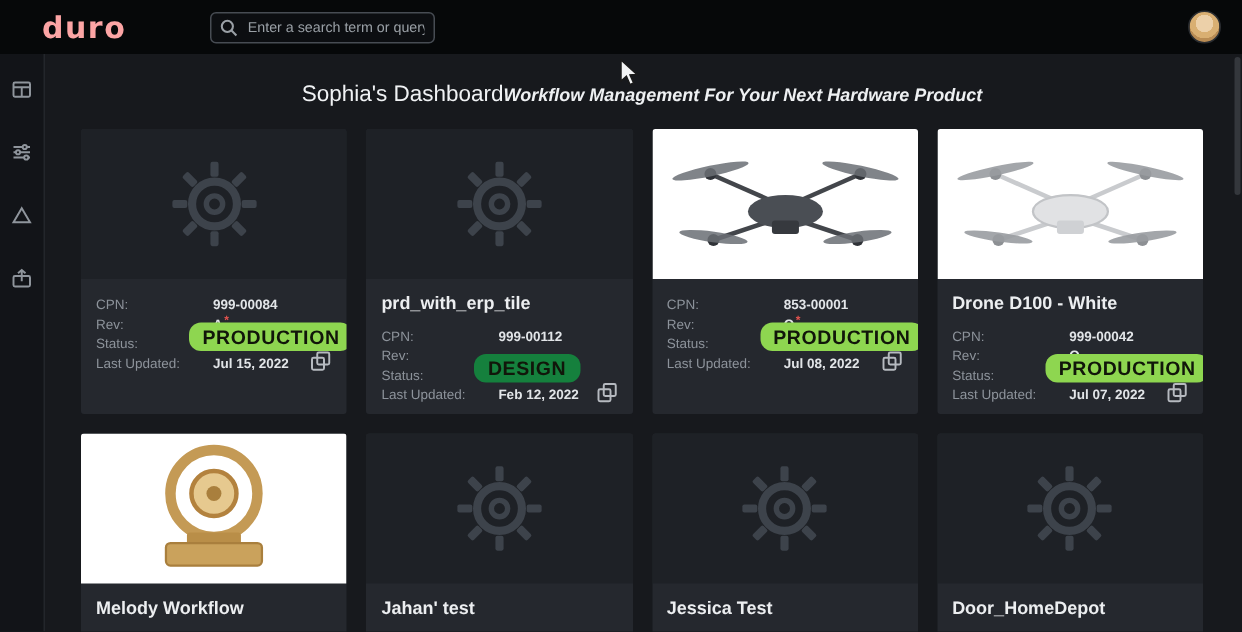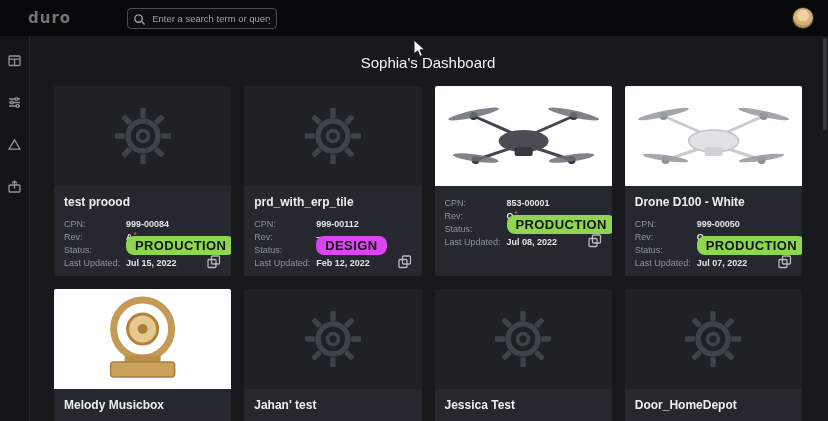--- a/index.html
+++ b/index.html
@@ -13,22 +13,22 @@
 
   
   .topbar {
     position: absolute; top: 0; left: 0; right: 0; height: 36px;
     background: #060809;
     display: flex; align-items: center;
     z-index: 5;
   }
   .logo {
     margin-left: 28px;
-    font-size: 15px; font-weight: 800; letter-spacing: 1px;
-    color: #737373; cursor: pointer;
+    font-size: 20px; font-weight: 800; letter-spacing: 1px;
+    color: #fca5a5; cursor: pointer;
     font-family: "DejaVu Sans", sans-serif;
   }
   .searchbox {
     position: relative; margin-left: 56px;
     width: 150px; height: 21px;
   }
   .searchbox input {
     width: 100%; height: 100%;
     background: #0c0e11; border: 1px solid #474c53; border-radius: 4px;
     color: #cfd3d8; font-size: 9.5px; padding: 0 6px 0 24px;
@@ -72,21 +72,21 @@
   .card-media {
     height: 100px; background: #1e2126;
     display: flex; align-items: center; justify-content: center;
   }
   .card-media.photo { background: #ffffff; }
   .card-media svg { display: block; }
   .card-info { position: relative; padding: 9px 10px 8px; }
   .card-title { font-size: 12px; font-weight: 700; color: #eceef0; margin-bottom: 7px; }
   .row { display: flex; align-items: flex-end; height: 13px; font-size: 9px; }
   .lbl { width: 62px; color: #8d939b; flex: 0 0 62px; }
-  .val { font-weight: 700; color: #e2e5e8; }
+  .val { font-weight: 700; color: #e2e5e8; margin-left: 16px; }
   .rev-flag { color: #e0524e; font-size: 8px; font-weight: 700; vertical-align: super; margin-left: 1px; position: relative; top: -3px; }
   .pill {
     display: inline-block; font-size: 13px; font-weight: 800; color: #11160a;
     padding: 2px 9px; border-radius: 8px; letter-spacing: .4px;
   }
   .dup { position: absolute; right: 8px; bottom: 5px; width: 16px; height: 16px; }
 
   
   .cursor { position: absolute; left: 413px; top: 39px; z-index: 20; pointer-events: none; }
   .scroll-thumb {
@@ -143,20 +143,21 @@
         <rect x="2" y="6" width="11" height="7" rx="1"></rect>
           <path d="M7.5 9.5V2M5 4.2 7.5 2 10 4.2"></path>
       </svg>
     </span>
   </div>
 </nav>
 
 <main class="main">
   <div class="title-row">
     <h1 class="page-title">Sophia's Dashboard</h1>
+    <div class="tagline">Workflow Management For Your Next Hardware Product</div>
   </div>
 
   <div class="grid">
   <div class="card">
     <div class="card-media">
           <svg width="58" height="58" viewBox="0 0 64 64">
     <g fill="#3d434b">
       <rect x="29" y="1" width="6" height="11" rx="1.5"></rect>
       <rect x="29" y="1" width="6" height="11" rx="1.5" transform="rotate(45 32 32)"></rect>
       <rect x="29" y="1" width="6" height="11" rx="1.5" transform="rotate(90 32 32)"></rect>
@@ -164,21 +165,20 @@
       <rect x="29" y="1" width="6" height="11" rx="1.5" transform="rotate(180 32 32)"></rect>
       <rect x="29" y="1" width="6" height="11" rx="1.5" transform="rotate(225 32 32)"></rect>
       <rect x="29" y="1" width="6" height="11" rx="1.5" transform="rotate(270 32 32)"></rect>
       <rect x="29" y="1" width="6" height="11" rx="1.5" transform="rotate(315 32 32)"></rect>
     </g>
     <circle cx="32" cy="32" r="16.5" fill="none" stroke="#3d434b" stroke-width="6"></circle>
     <circle cx="32" cy="32" r="6" fill="none" stroke="#3d434b" stroke-width="4"></circle>
   </svg>
         </div>
     <div class="card-info">
-      <div class="card-title">test proood</div>
       <div class="card-details">
         <div class="row">
           <span class="lbl">CPN:</span>
           <span class="val">999-00084</span>
         </div>
         <div class="row">
           <span class="lbl">Rev:</span>
           <span class="val">A</span>
           <span class="rev-flag">*</span>
         </div>
@@ -224,21 +224,21 @@
           <span class="lbl">CPN:</span>
           <span class="val">999-00112</span>
         </div>
         <div class="row">
           <span class="lbl">Rev:</span>
           <span class="val">—</span>
 
         </div>
         <div class="row">
           <span class="lbl">Status:</span>
-          <span class="pill" style="background: #d946ef;">DESIGN</span>
+          <span class="pill" style="background: #15803d;">DESIGN</span>
         </div>
         <div class="row">
           <span class="lbl">Last Updated:</span>
           <span class="val">Feb 12, 2022</span>
         </div>
         <div class="dup">
           <svg width="14" height="14" viewBox="0 0 14 14" fill="none" stroke="#b6bac0" stroke-width="1.3">
             <rect x="4.5" y="1" width="8" height="8" rx="1"></rect>
             <rect x="1" y="4.5" width="8" height="8" rx="1"></rect>
           </svg>
@@ -324,21 +324,21 @@
       <ellipse cx="40" cy="72" rx="23" ry="3" transform="rotate(8 40 72)"></ellipse>
       <ellipse cx="136" cy="72" rx="23" ry="3" transform="rotate(-8 136 72)"></ellipse>
     </g>
   </svg>
         </div>
     <div class="card-info">
       <div class="card-title">Drone D100 - White</div>
       <div class="card-details">
         <div class="row">
           <span class="lbl">CPN:</span>
-          <span class="val">999-00050</span>
+          <span class="val">999-00042</span>
         </div>
         <div class="row">
           <span class="lbl">Rev:</span>
           <span class="val">Q</span>
 
         </div>
         <div class="row">
           <span class="lbl">Status:</span>
           <span class="pill" style="background: rgb(142, 214, 80);">PRODUCTION</span>
         </div>
@@ -360,21 +360,21 @@
     <div class="card-media photo">
           <svg viewBox="0 0 176 100" width="100%" height="100%" preserveAspectRatio="xMidYMid meet">
     <circle cx="88" cy="40" r="29" fill="none" stroke="#c49a55" stroke-width="7"></circle>
     <circle cx="88" cy="40" r="15" fill="#e6c98f" stroke="#b3823e" stroke-width="3"></circle>
     <circle cx="88" cy="40" r="5" fill="#a97f3d"></circle>
     <rect x="70" y="66" width="36" height="9" rx="2" fill="#b98e48"></rect>
     <rect x="56" y="73" width="64" height="15" rx="3" fill="#caa25c" stroke="#a97f3d" stroke-width="1.5"></rect>
   </svg>
         </div>
     <div class="card-info">
-      <div class="card-title">Melody Musicbox</div>
+      <div class="card-title">Melody Workflow</div>
 
     </div>
   </div>
 
   <div class="card">
     <div class="card-media">
           <svg width="58" height="58" viewBox="0 0 64 64">
     <g fill="#3d434b">
       <rect x="29" y="1" width="6" height="11" rx="1.5"></rect>
       <rect x="29" y="1" width="6" height="11" rx="1.5" transform="rotate(45 32 32)"></rect>

